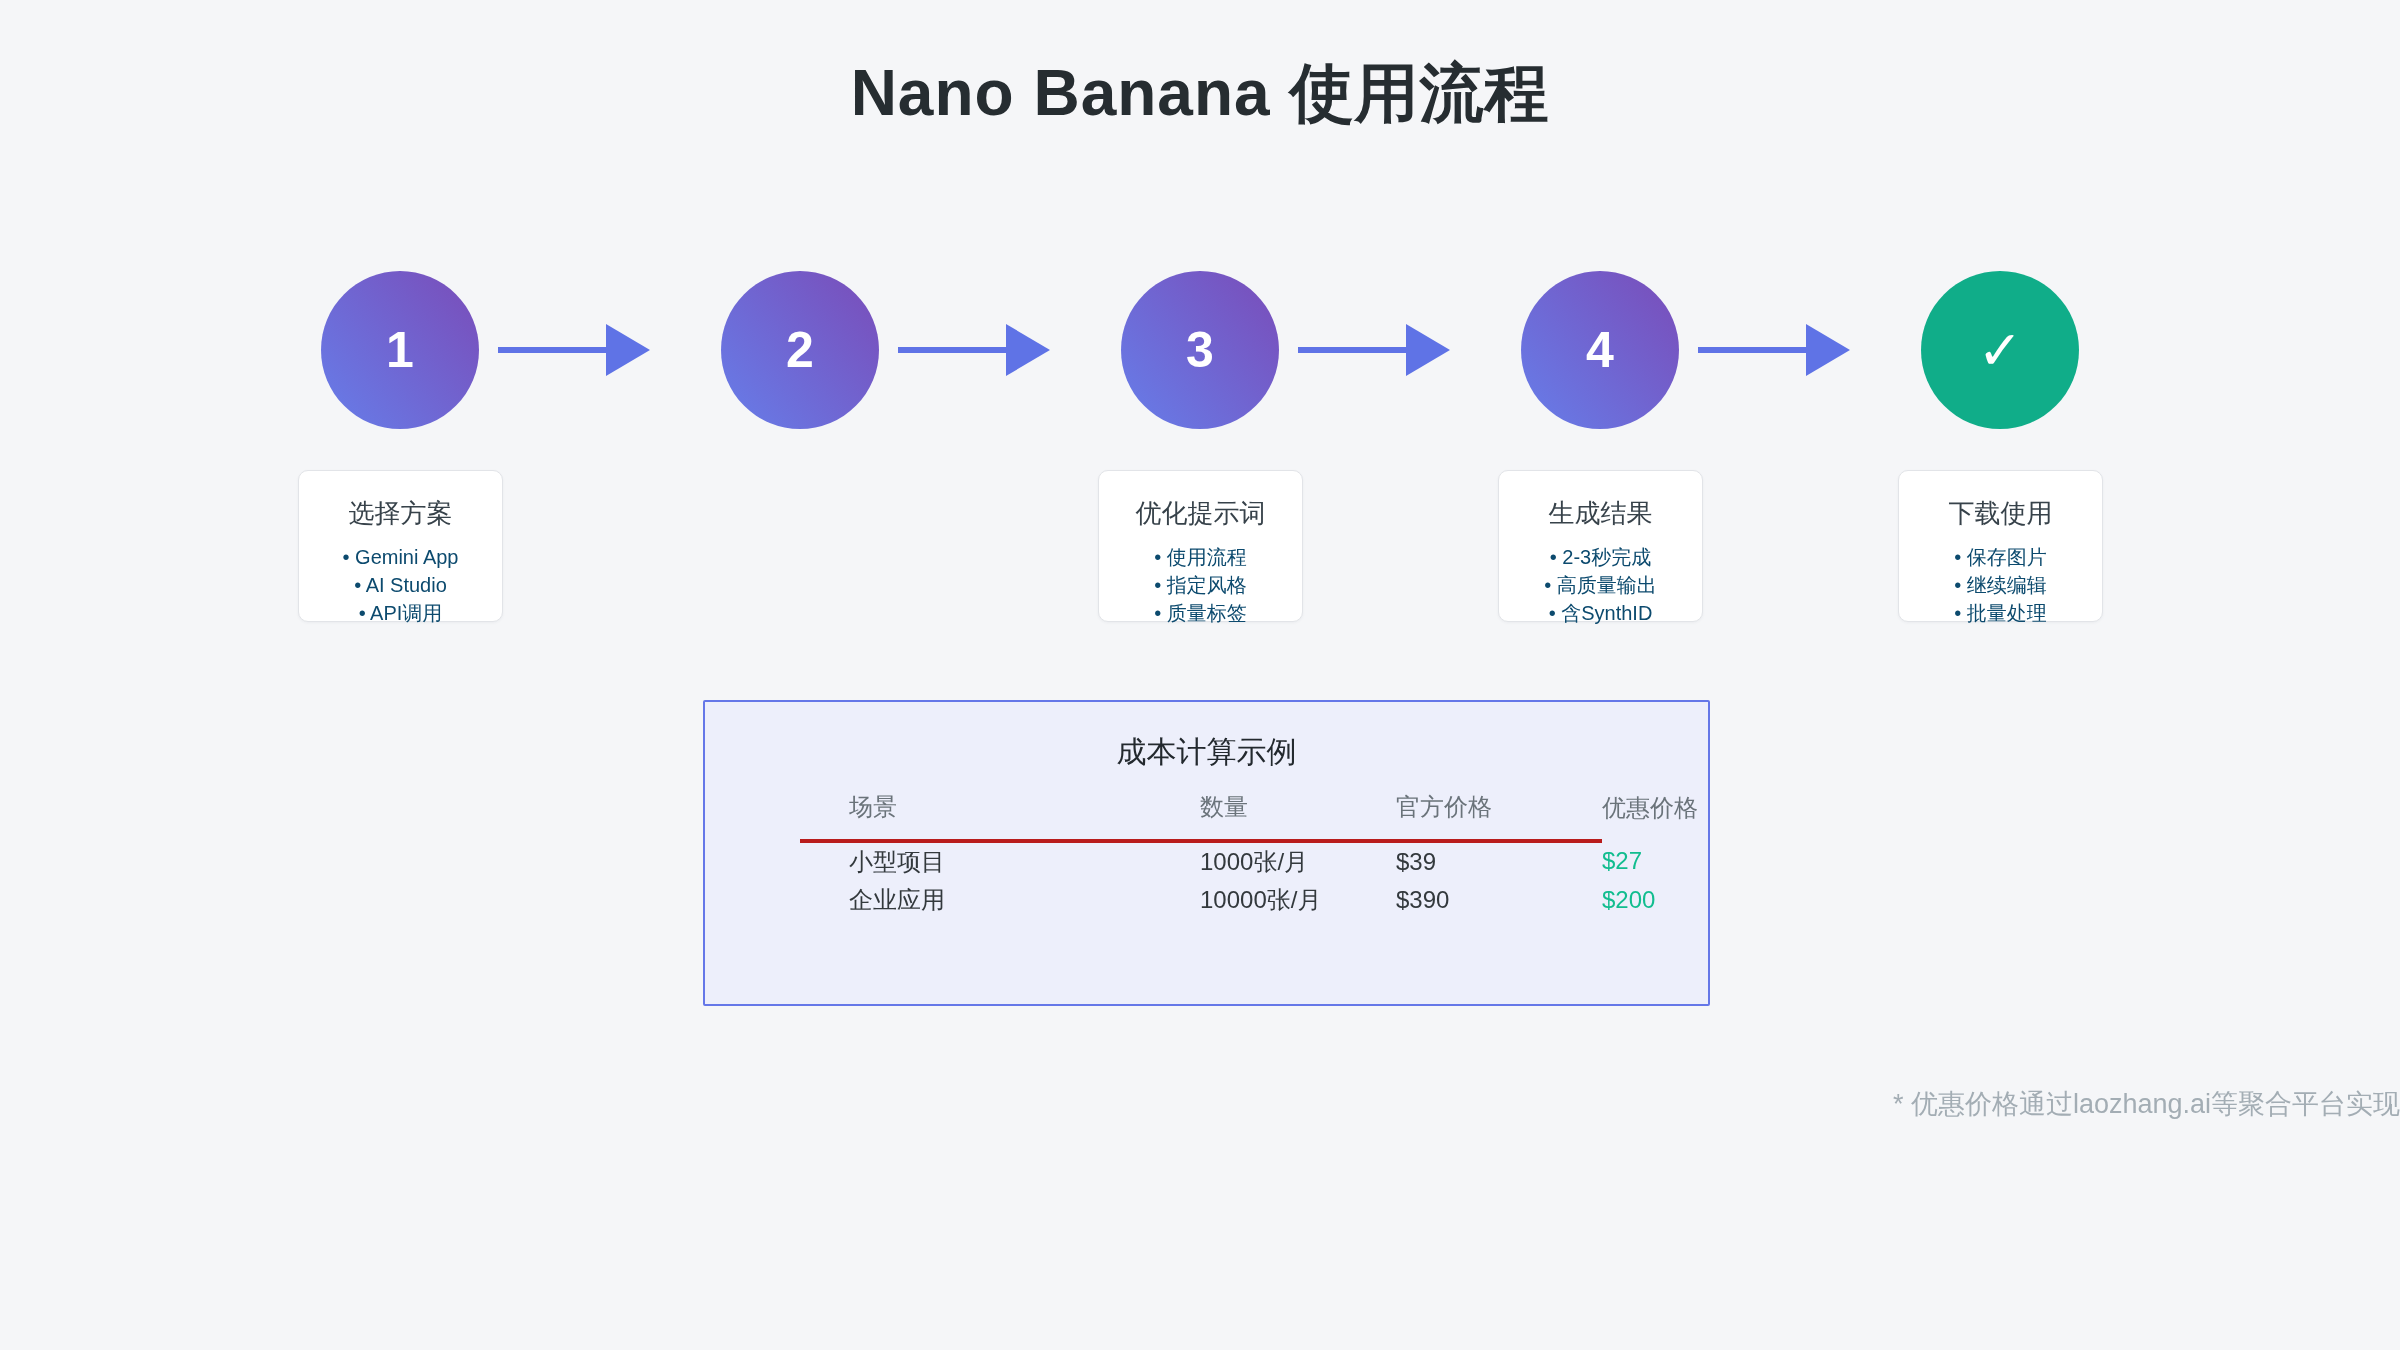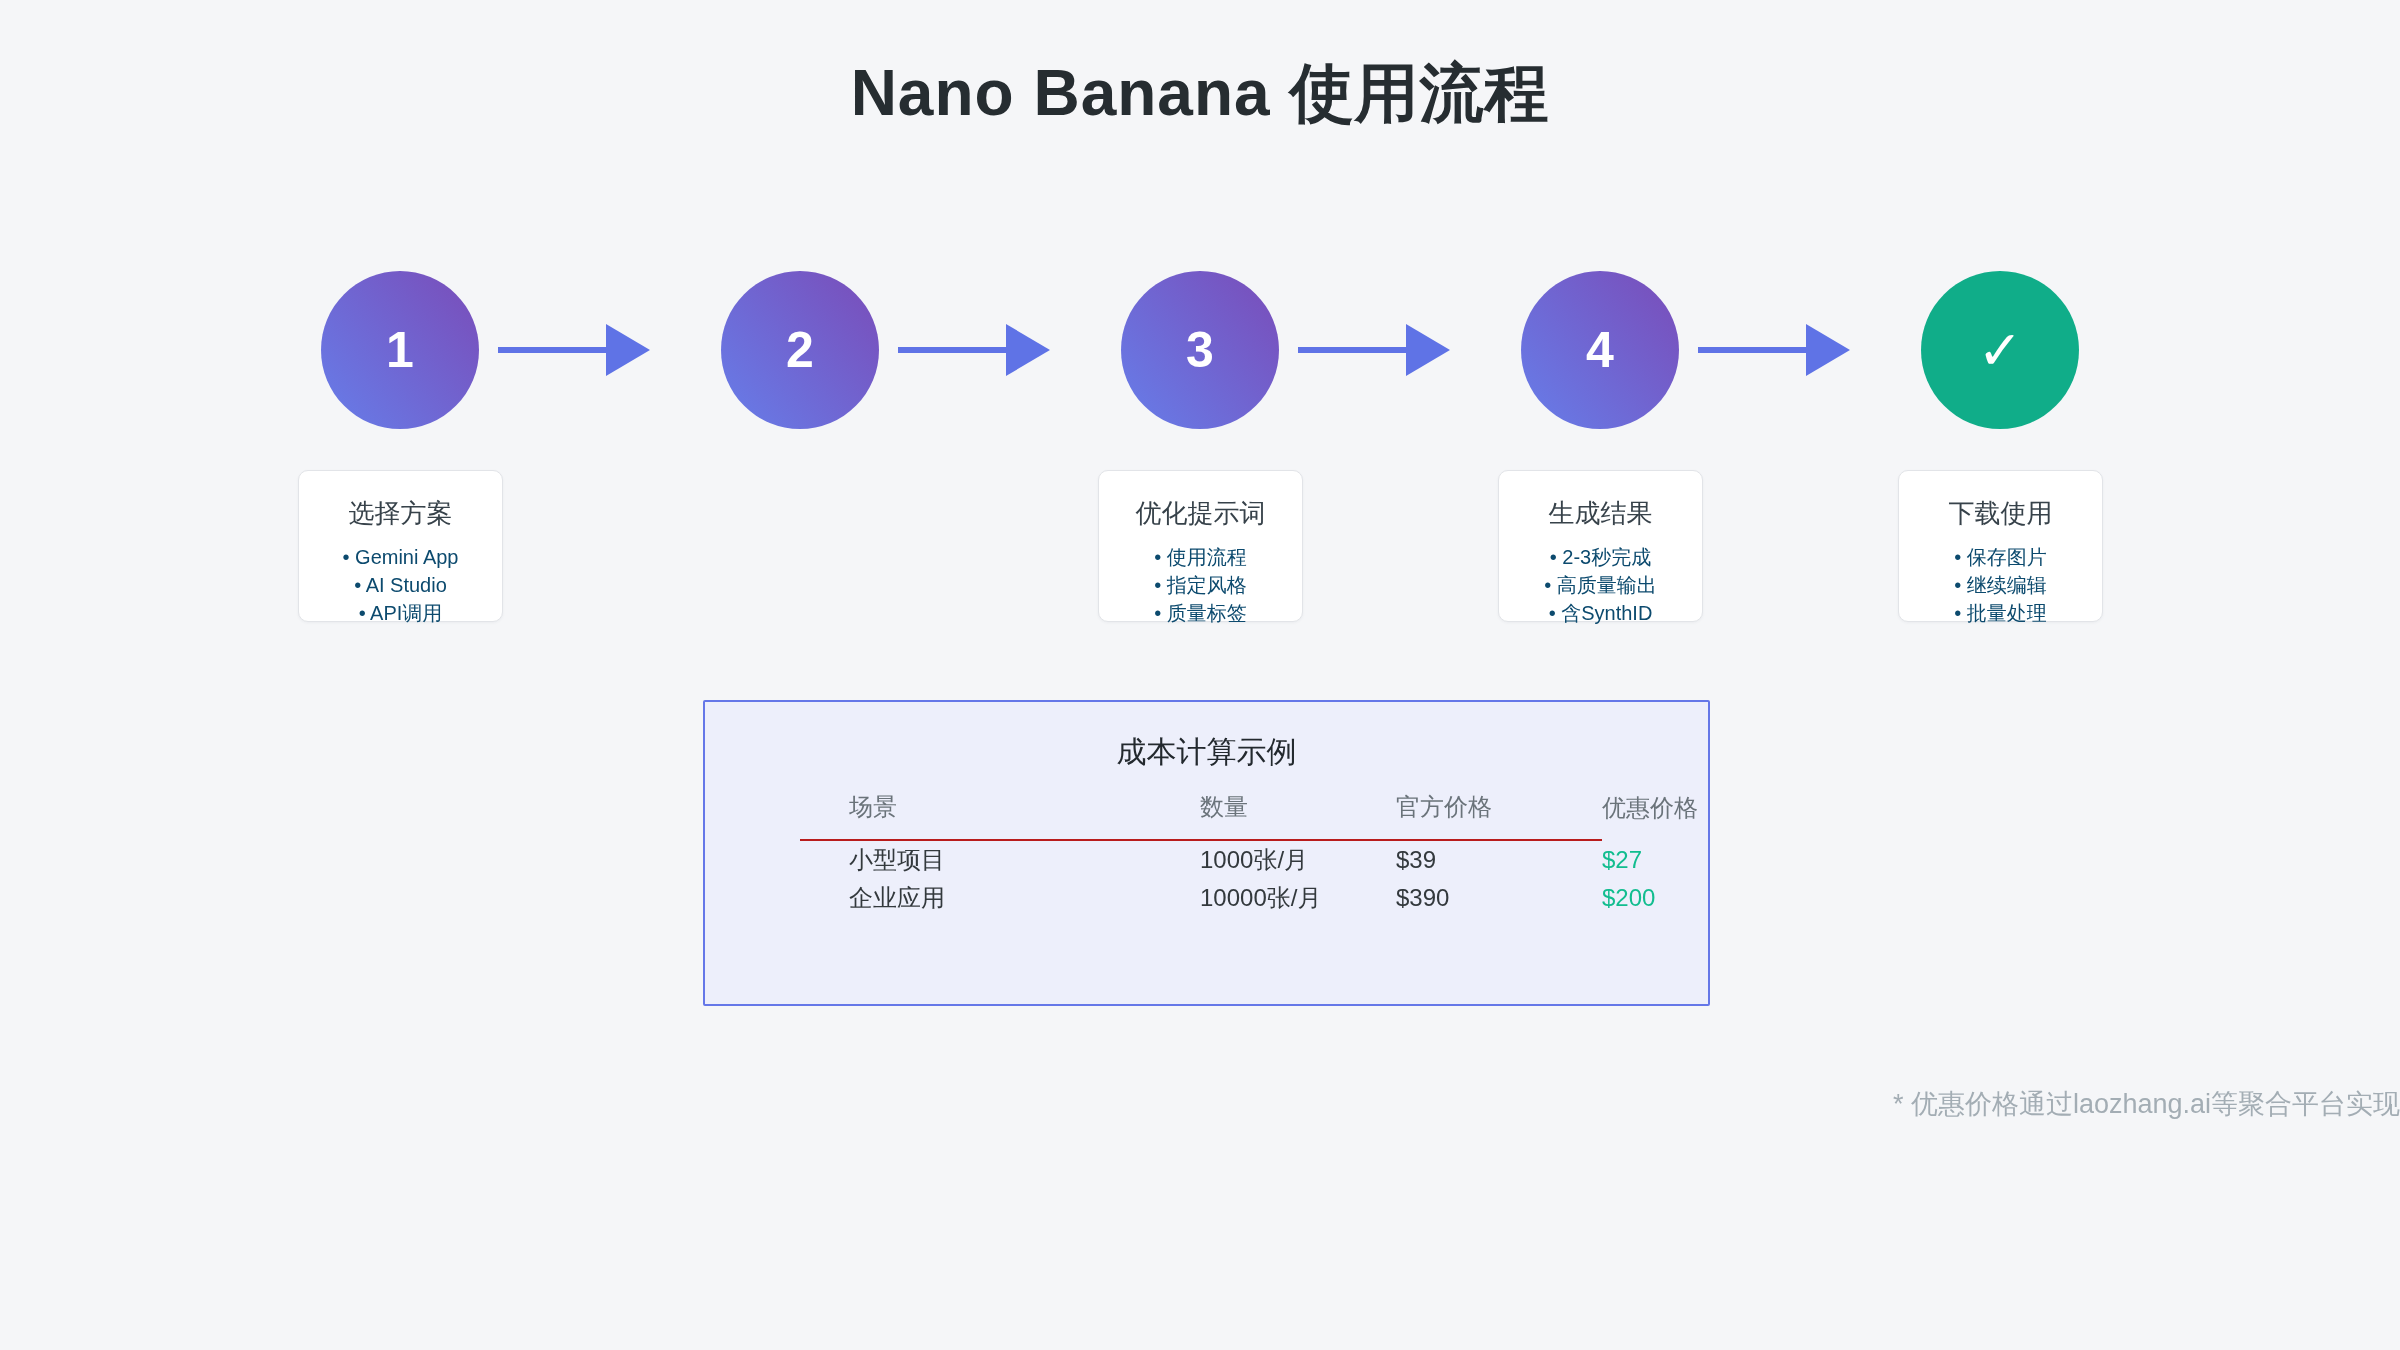--- a/index.html
+++ b/index.html
@@ -58,21 +58,21 @@
     margin:18px 0 0 95px;border-collapse:collapse;table-layout:fixed;width:912px;
     font-size:24px;
   }
   table.cost col.c1{width:400px;}
   table.cost col.c2{width:196px;}
   table.cost col.c3{width:206px;}
   table.cost col.c4{width:110px;}
   table.cost th{
     text-align:left;font-weight:400;color:#6a737a;padding:0 0 16px 0;
   }
-  table.cost th.underlined{border-bottom:2px solid #b91c1c;}
+  table.cost th.underlined{border-bottom:4px solid #b91c1c;}
   table.cost th.first, table.cost td.first{padding-left:49px;}
   table.cost td{
     text-align:left;color:#33393d;padding:0;height:38px;vertical-align:middle;
   }
   table.cost tr.r1 td{padding-top:10px;}
   table.cost td.green{color:var(--discount-green);}
 
   .footnote{
     position:absolute;top:1086px;left:0;width:100%;
     text-align:right;font-size:27px;color:#a3adb4;

